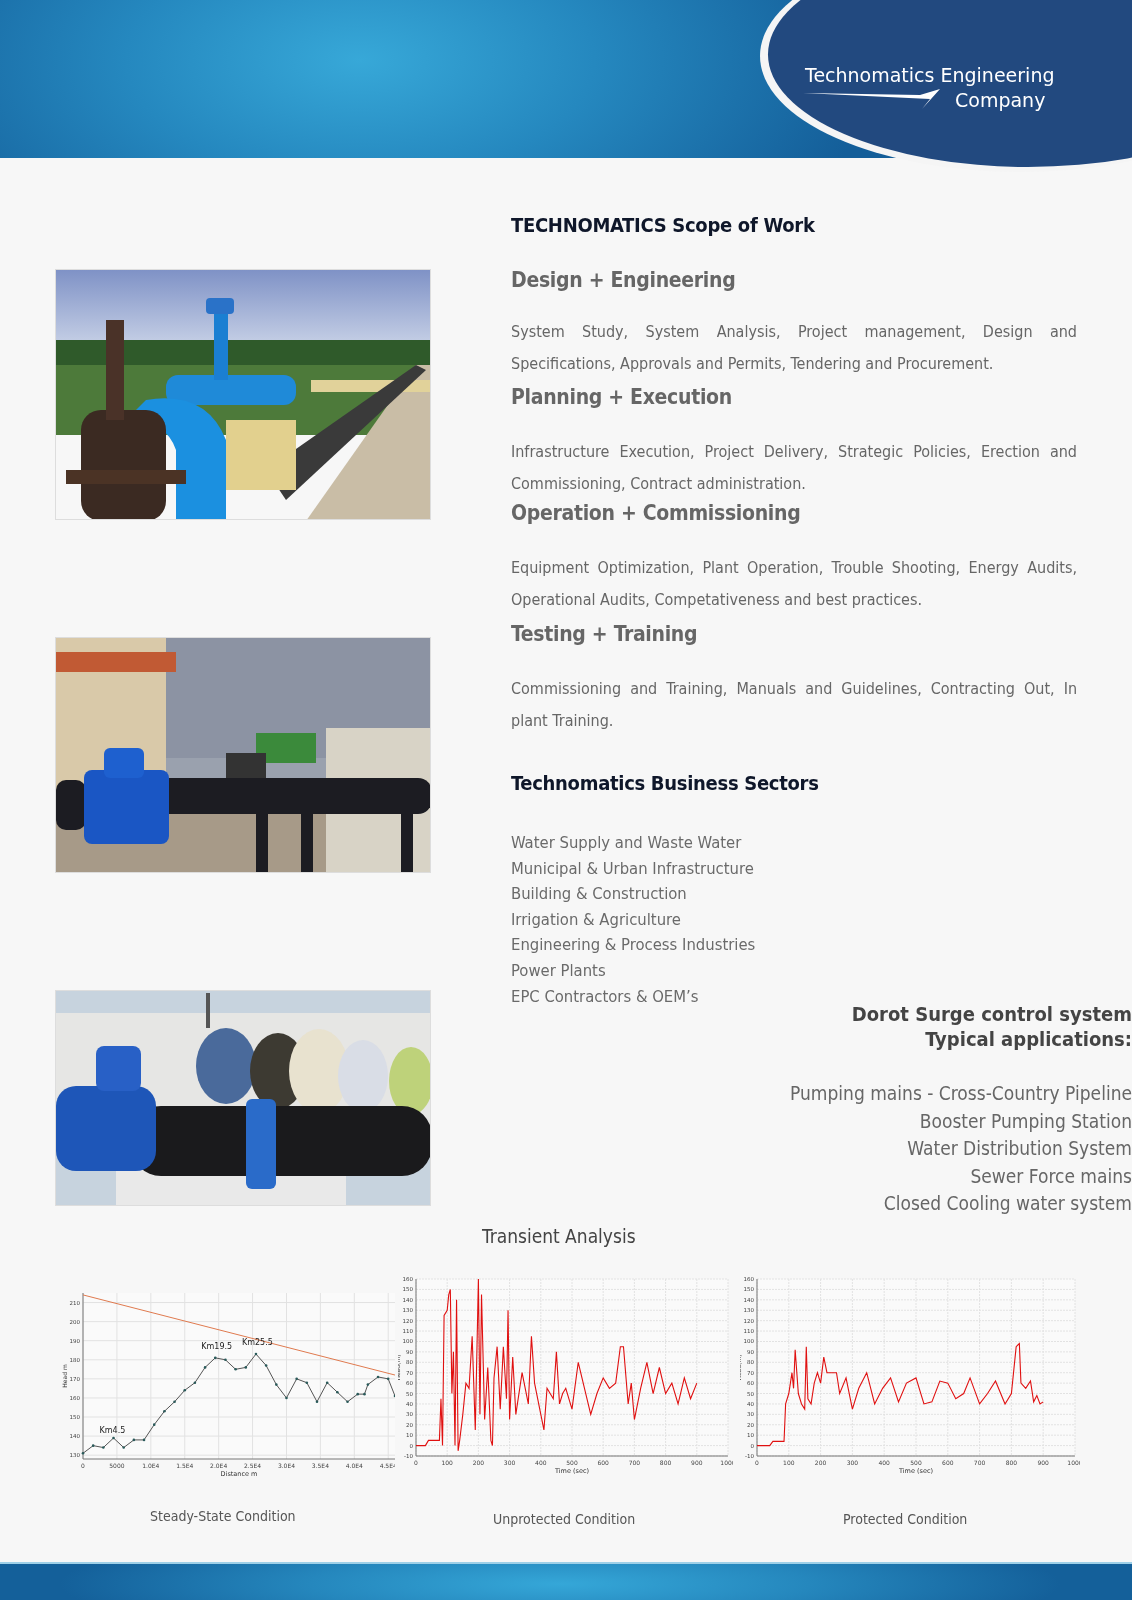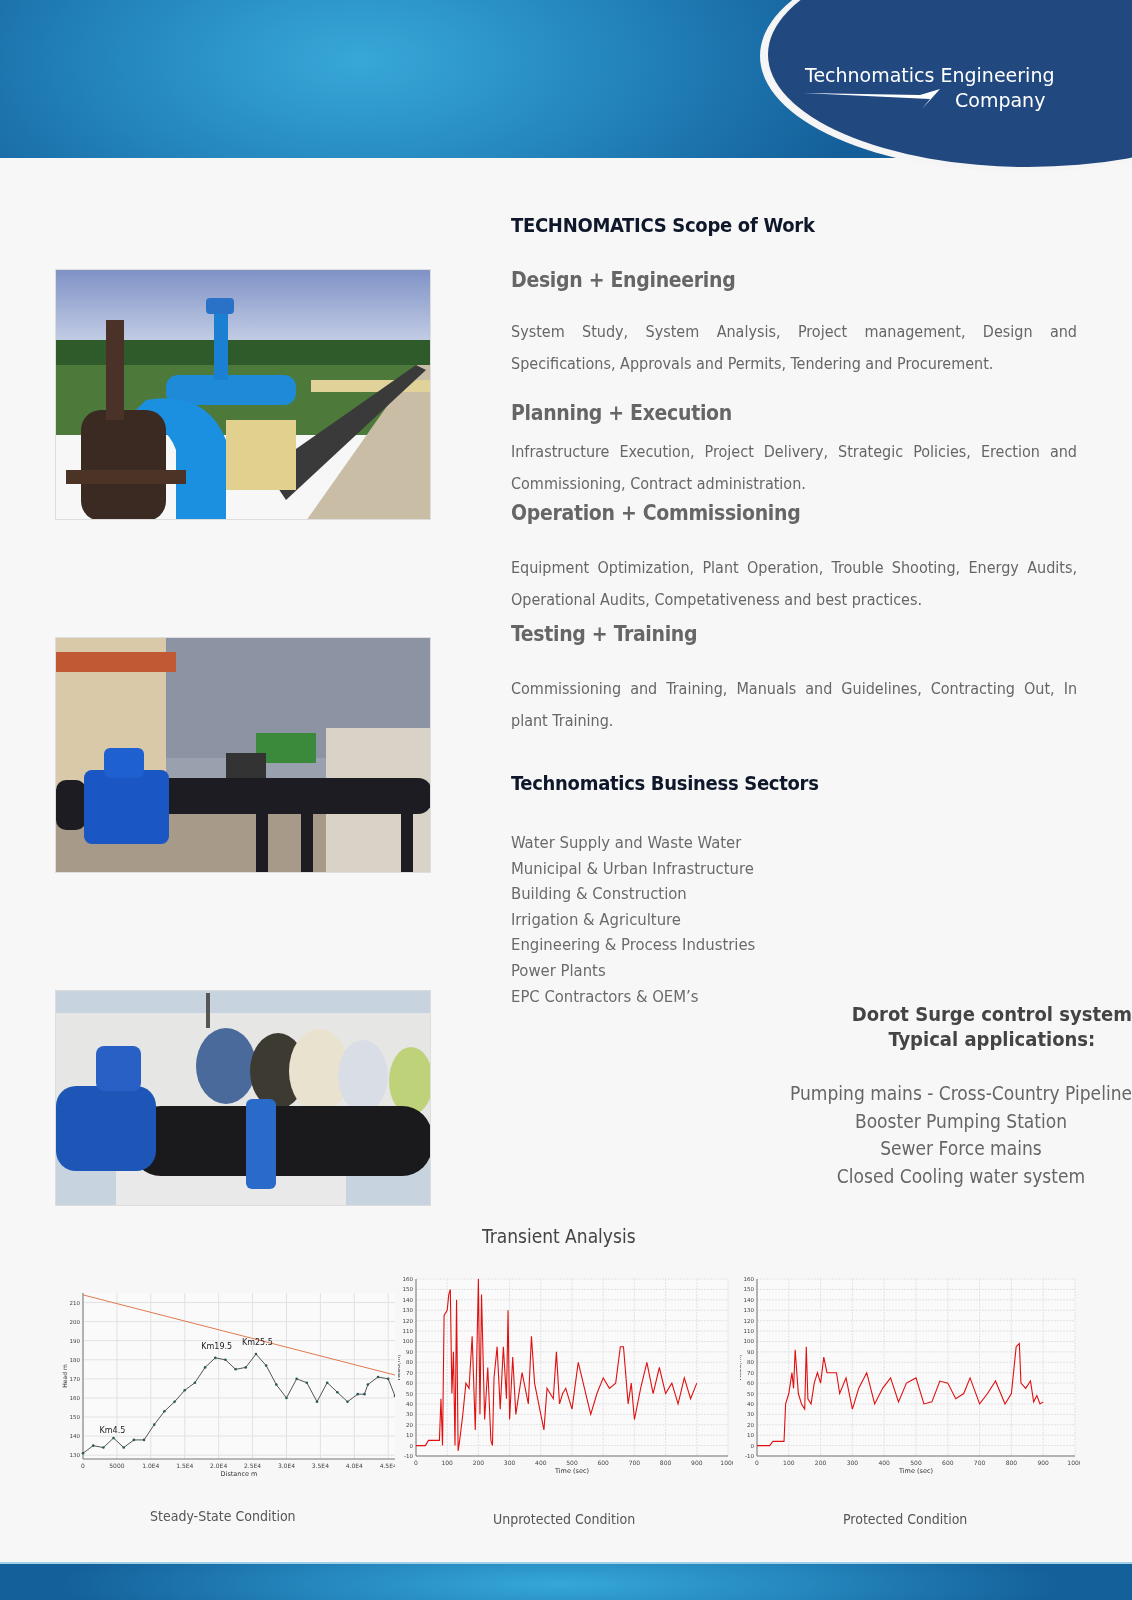--- a/index.html
+++ b/index.html
@@ -10,22 +10,22 @@
 .logo-oval{position:absolute;left:768px;top:-58px;width:520px;height:225px;border-radius:50%;background:#22497f}
 .logo-text{position:absolute;left:805px;top:63px;color:#fff;font-family:"DejaVu Sans",sans-serif;font-size:19px;line-height:25px}
 .logo-text .l2{padding-left:150px}
 .logo-swoosh{position:absolute;left:800px;top:87px}
 .photo{position:absolute;left:55px;width:376px;overflow:hidden;border:1px solid #ddd}
 .photo svg{display:block}
 .h1{position:absolute;left:511px;font-weight:bold;font-size:20px;color:#0f172a;letter-spacing:-0.3px}
 .h2{position:absolute;left:511px;font-weight:bold;font-size:21px;color:#666;letter-spacing:-0.3px}
 .para{position:absolute;left:511px;width:566px;font-size:16px;line-height:32px;color:#666;text-align:justify}
 .sectors{position:absolute;left:511px;top:830px;font-size:16.5px;line-height:25.6px;color:#6a6a6a}
-.dorot{position:absolute;right:0;top:1002px;text-align:center;font-weight:bold;font-size:20px;line-height:25px;color:#444}
-.apps{position:absolute;right:0;top:1080px;text-align:center;font-size:19px;line-height:27.5px;color:#666}
+.dorot{position:absolute;right:0;top:1002px;text-align:right;font-weight:bold;font-size:20px;line-height:25px;color:#444}
+.apps{position:absolute;right:0;top:1080px;text-align:right;font-size:19px;line-height:27.5px;color:#666}
 .ta-title{position:absolute;left:482px;top:1225px;font-weight:normal;font-size:19px;color:#444}
 .chart{position:absolute}
 .caption{position:absolute;font-weight:normal;font-size:14px;color:#555}
 .footer{position:absolute;left:0;top:1562px;width:1132px;height:38px;background:radial-gradient(ellipse 500px 60px at 560px 20px,#35a7d8 0%,#2587bd 50%,#14609a 100%);border-top:2px solid #9ed0e8}
 </style>
 </head>
 <body>
 
 <div class="header"></div>
 <div class="logo-wrap"></div>
@@ -97,21 +97,21 @@
     <rect x="40" y="55" width="45" height="45" rx="8" fill="#2860c6"></rect>
     <rect x="190" y="108" width="30" height="90" rx="6" fill="#2a6bc9"></rect>
   </svg>
 </div>
 
 <div class="h1" style="top:213px">TECHNOMATICS Scope of Work</div>
 
 <div class="h2" style="top:268px">Design + Engineering</div>
 <div class="para" style="top:316px">System Study, System Analysis, Project management, Design and Specifications, Approvals and Permits, Tendering and Procurement.</div>
 
-<div class="h2" style="top:401px">Planning + Execution</div>
+<div class="h2" style="top:385px">Planning + Execution</div>
 <div class="para" style="top:436px">Infrastructure Execution, Project Delivery, Strategic Policies, Erection and Commissioning, Contract administration.</div>
 
 <div class="h2" style="top:501px">Operation + Commissioning</div>
 <div class="para" style="top:552px">Equipment Optimization, Plant Operation, Trouble Shooting, Energy Audits, Operational Audits, Competativeness and best practices.</div>
 
 <div class="h2" style="top:622px">Testing + Training</div>
 <div class="para" style="top:673px">Commissioning and Training, Manuals and Guidelines, Contracting Out, In plant Training.</div>
 
 <div class="h1" style="top:771px">Technomatics Business Sectors</div>
 <div class="sectors">
@@ -124,20 +124,21 @@
   <div>EPC Contractors &amp; OEM’s</div>
 </div>
 
 <div class="dorot">
   <div>Dorot Surge control system</div>
   <div>Typical applications:</div>
 </div>
 <div class="apps">
   <div>Pumping mains - Cross-Country Pipeline</div>
   <div>Booster Pumping Station</div>
+  <div>Water Distribution System</div>
   <div>Sewer Force mains</div>
   <div>Closed Cooling water system</div>
 </div>
 
 <div class="ta-title">Transient Analysis</div>
 
 <svg class="chart" id="chart0" style="left:55px;top:1285px" width="340" height="200">
     <rect x="28" y="8" width="312" height="166" fill="#fafafa"></rect>
     <line x1="28" y1="8" x2="28" y2="174" stroke="#e2e2e2" stroke-width="1" stroke-dasharray=""></line>
     <text x="28" y="183" font-size="6" text-anchor="middle" fill="#444" font-family="DejaVu Sans, sans-serif">0</text>

